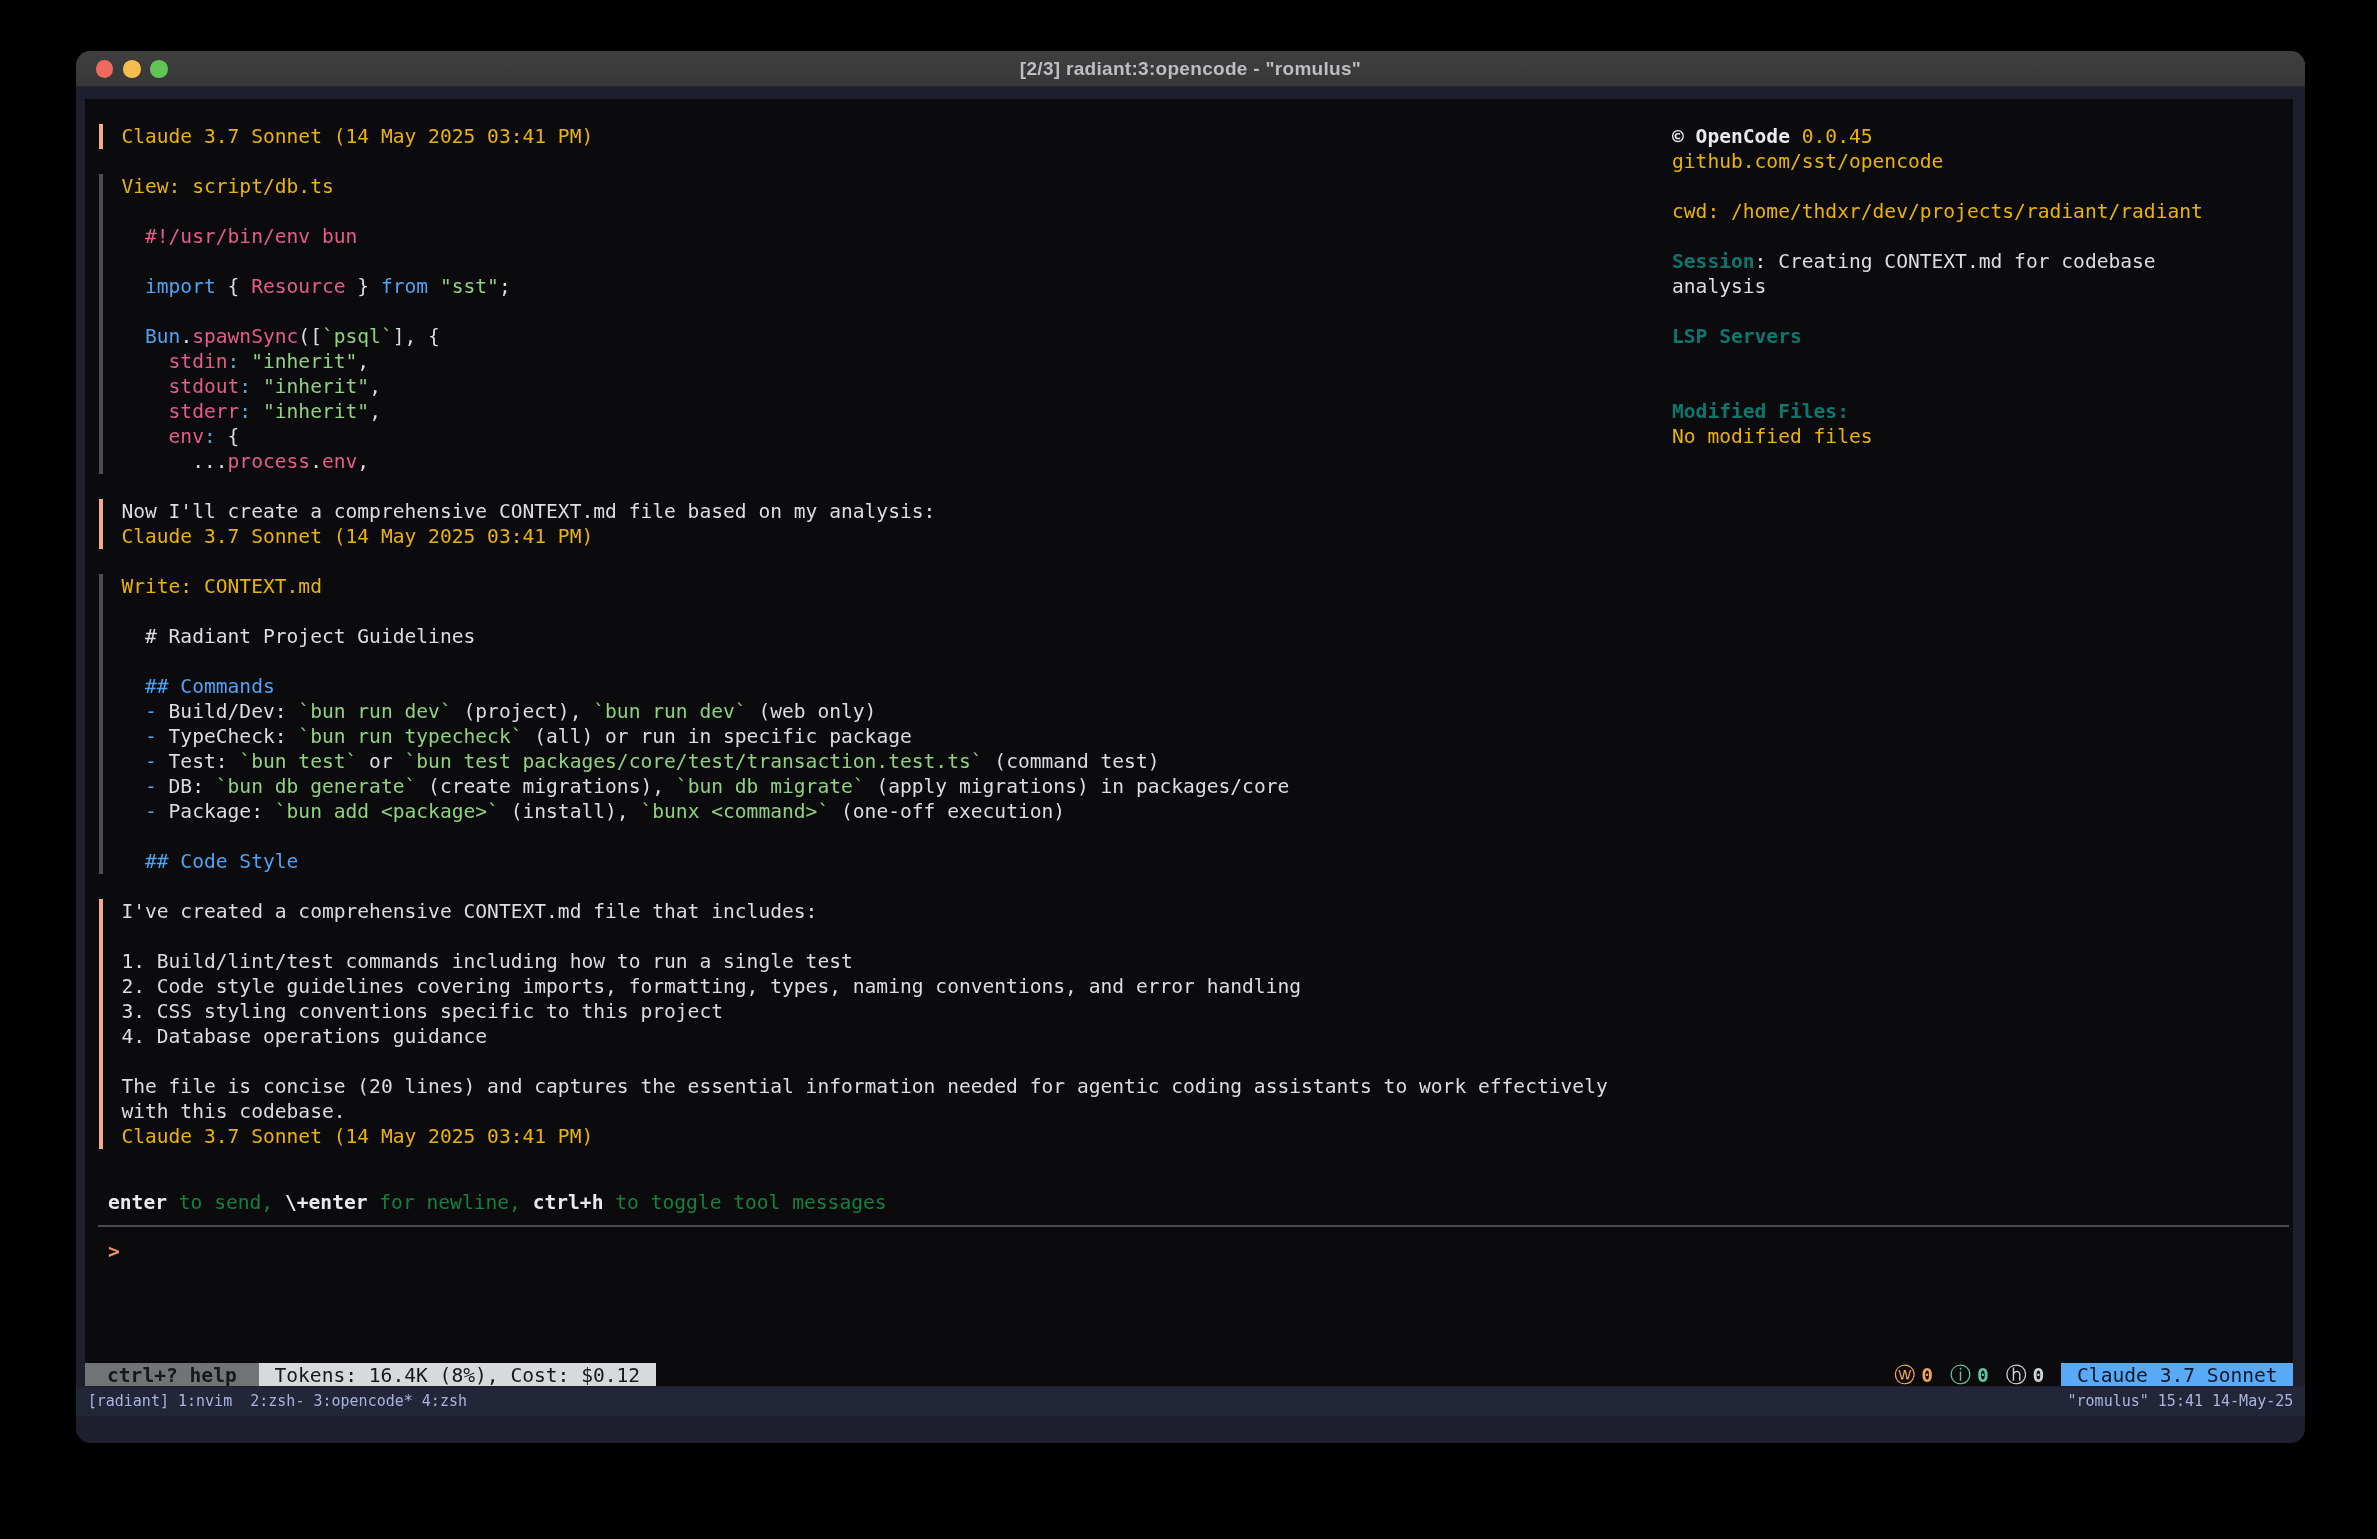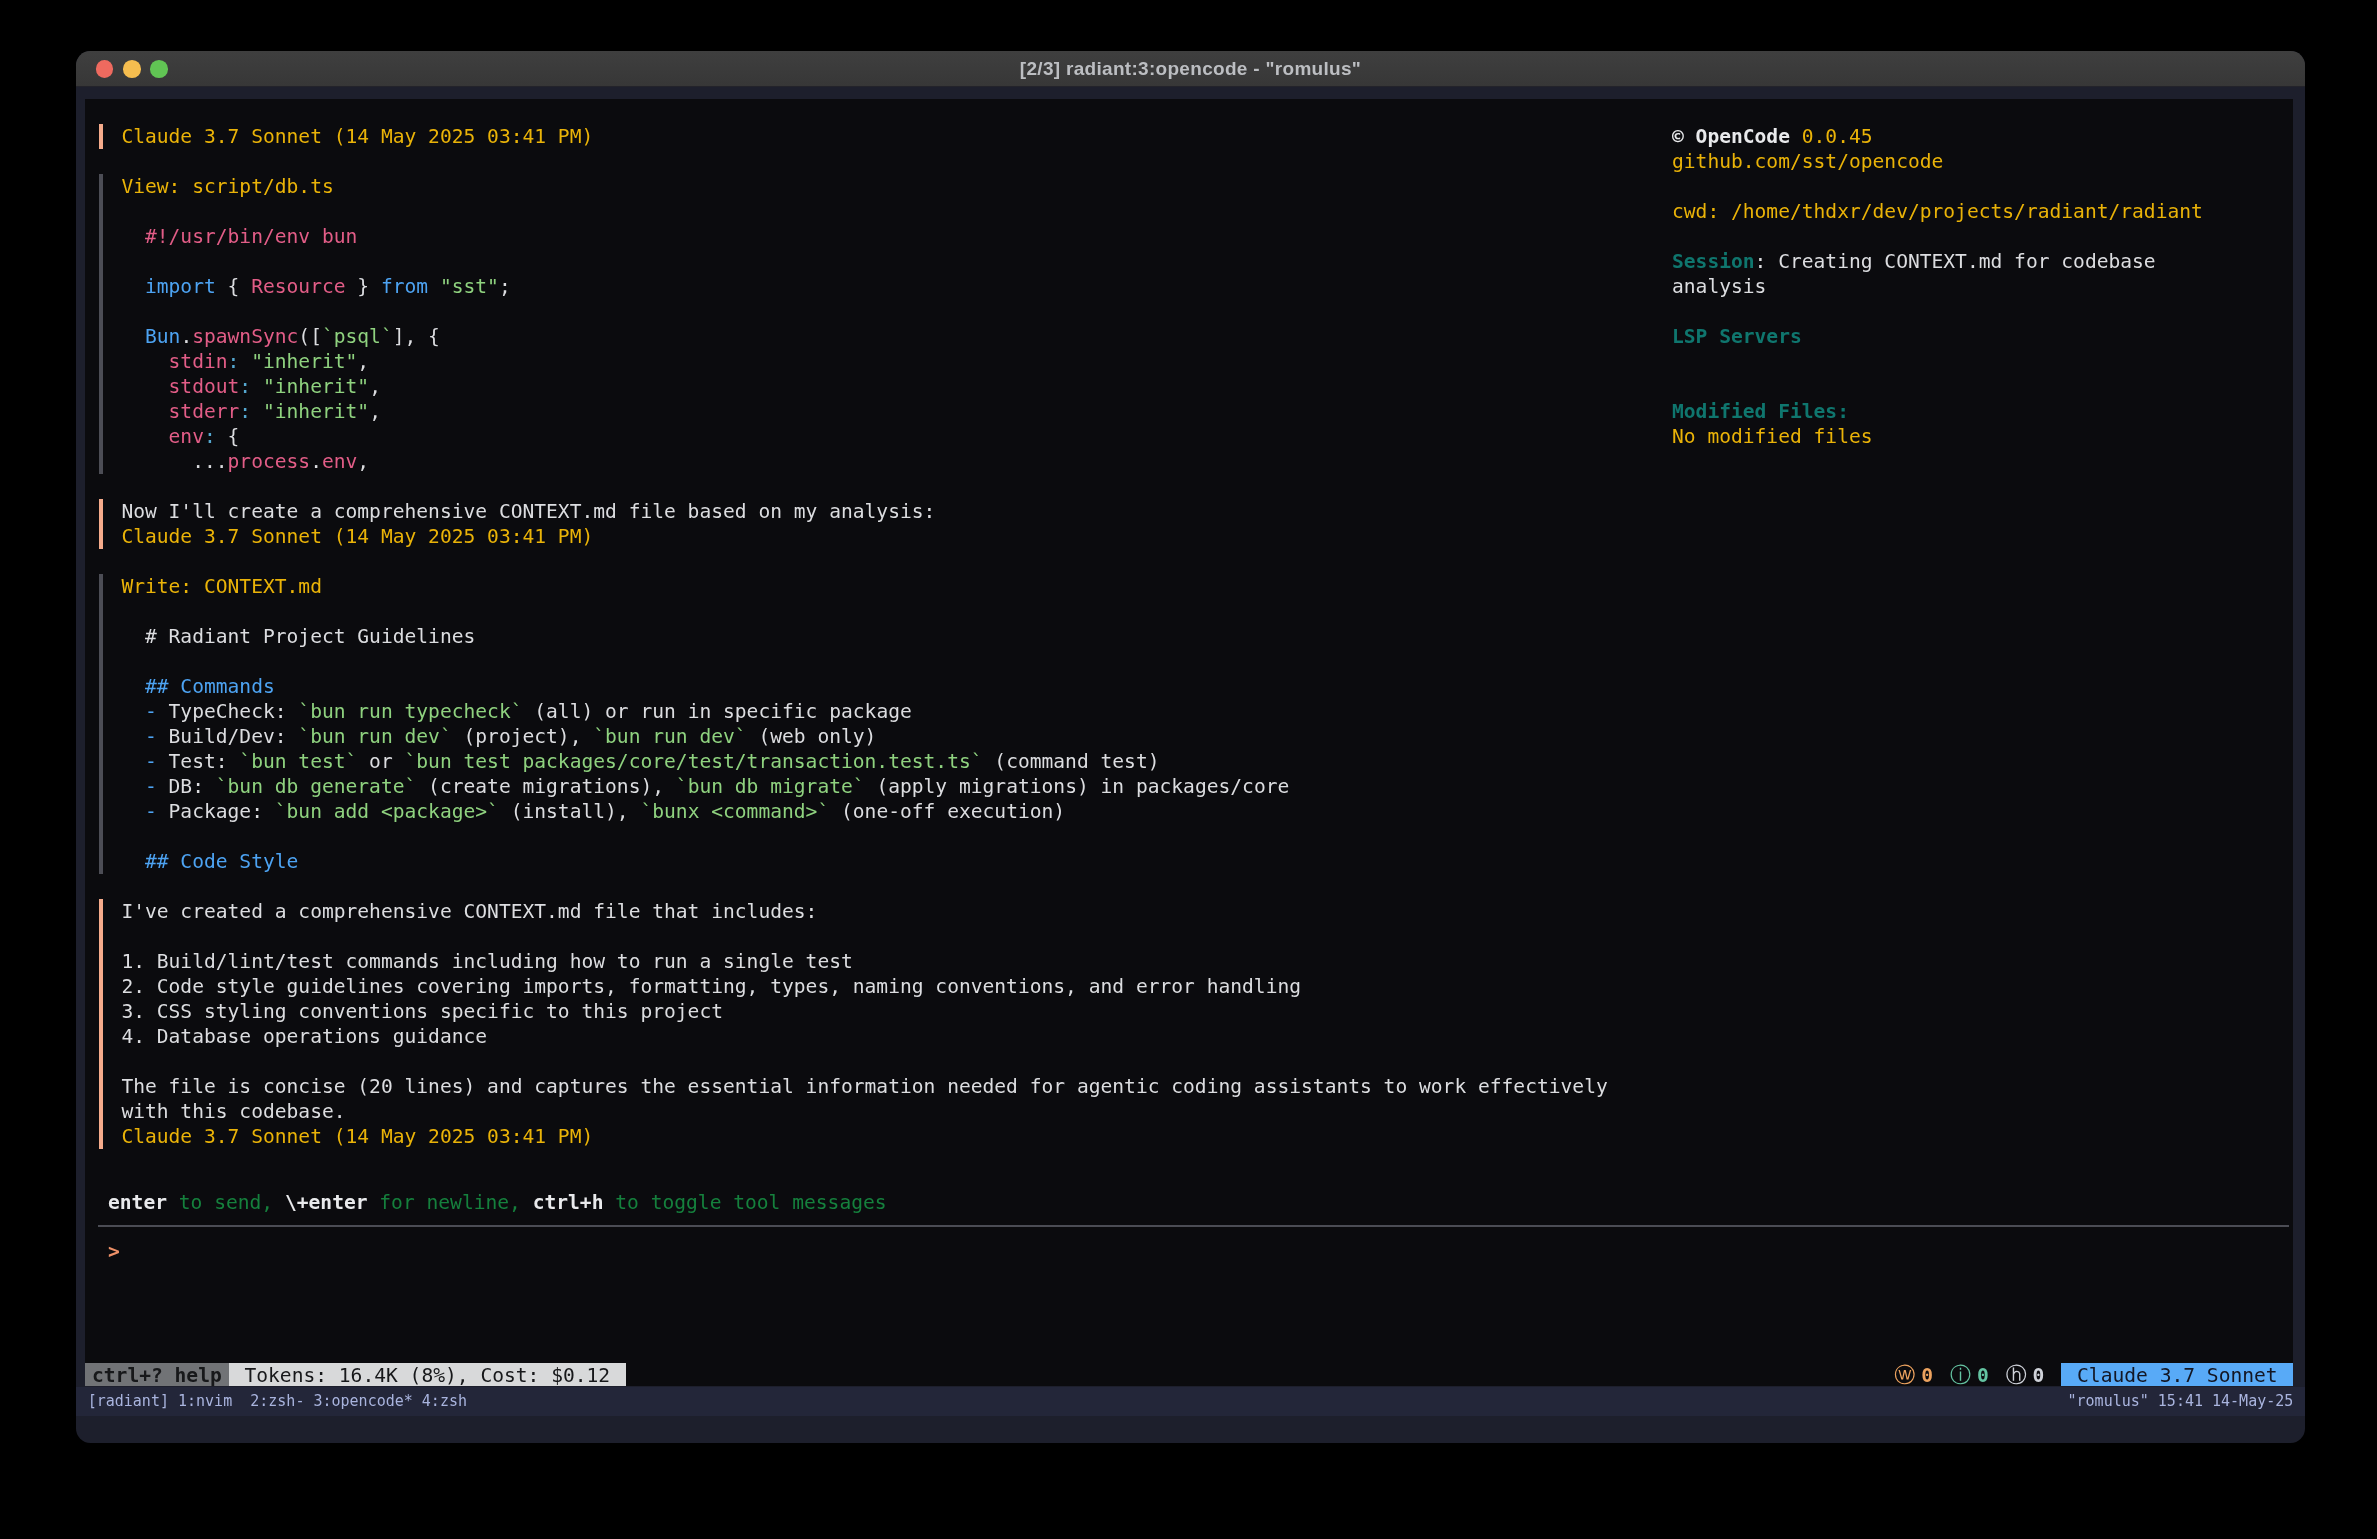--- a/index.html
+++ b/index.html
@@ -52,21 +52,21 @@
   #hints { position:absolute; left:23px; top:1091px; }
   .divider { position:absolute; left:13px; right:3.9px; top:1126px; height:2px; background:#4b4c54; }
   #prompt { position:absolute; left:23px; top:1140px; font-size:19.6px; line-height:25px; font-weight:bold; color:#ef9168; }
 
   .status-row {
     position:absolute; left:0; right:0; top:1264px; height:25px;
     display:flex; justify-content:space-between; align-items:stretch;
     font-size:19.6px; line-height:25px;
   }
   .status-left { display:flex; }
-  .chip-help { background:#717376; color:#17181a; font-weight:bold; padding:0 7px; white-space:pre; }
+  .chip-help { background:#717376; color:#17181a; font-weight:bold; padding:0 22px; white-space:pre; }
   .chip-tokens { background:#d8d9da; color:#17181a; padding:0 15.7px; white-space:pre; }
   .status-right { display:flex; align-items:center; gap:17px; padding-right:0; }
   .diag { display:flex; align-items:center; gap:5.9px; font-size:19.6px; }
   .diag .ic { font-size:21px; }
   .diag .ct { font-weight:bold; }
   .diag-orange { color:#eda35f; }
   .diag-teal { color:#64c4a2; }
   .diag-light { color:#d0d3da; }
   .model-badge { background:#58aaf7; color:#131623; padding:0 15.7px; white-space:pre; line-height:25px; }
 
@@ -111,22 +111,22 @@
         <div class="block bar-orange">
           <div class="tline"><span class="c-white">Now I'll create a comprehensive CONTEXT.md file based on my analysis:</span></div>
           <div class="tline"><span class="c-gray">Claude 3.7 Sonnet (14 May 2025 03:41 PM)</span></div>
         </div>
         <div class="block bar-gray">
           <div class="tline"><span class="c-gray">Write: CONTEXT.md</span></div>
           <div class="tline">&nbsp;</div>
           <div class="tline"><span class="c-white">  # Radiant Project Guidelines</span></div>
           <div class="tline">&nbsp;</div>
           <div class="tline"><span class="c-white">  </span><span class="c-blue">## Commands</span></div>
+          <div class="tline"><span class="c-white">  </span><span class="c-blue">-</span><span class="c-white"> Build/Dev: </span><span class="c-green">`bun run dev`</span><span class="c-white"> (project), </span><span class="c-green">`bun run dev`</span><span class="c-white"> (web only)</span></div>
           <div class="tline"><span class="c-white">  </span><span class="c-blue">-</span><span class="c-white"> TypeCheck: </span><span class="c-green">`bun run typecheck`</span><span class="c-white"> (all) or run in specific package</span></div>
-          <div class="tline"><span class="c-white">  </span><span class="c-blue">-</span><span class="c-white"> Build/Dev: </span><span class="c-green">`bun run dev`</span><span class="c-white"> (project), </span><span class="c-green">`bun run dev`</span><span class="c-white"> (web only)</span></div>
           <div class="tline"><span class="c-white">  </span><span class="c-blue">-</span><span class="c-white"> Test: </span><span class="c-green">`bun test`</span><span class="c-white"> or </span><span class="c-green">`bun test packages/core/test/transaction.test.ts`</span><span class="c-white"> (command test)</span></div>
           <div class="tline"><span class="c-white">  </span><span class="c-blue">-</span><span class="c-white"> DB: </span><span class="c-green">`bun db generate`</span><span class="c-white"> (create migrations), </span><span class="c-green">`bun db migrate`</span><span class="c-white"> (apply migrations) in packages/core</span></div>
           <div class="tline"><span class="c-white">  </span><span class="c-blue">-</span><span class="c-white"> Package: </span><span class="c-green">`bun add &lt;package&gt;`</span><span class="c-white"> (install), </span><span class="c-green">`bunx &lt;command&gt;`</span><span class="c-white"> (one-off execution)</span></div>
           <div class="tline">&nbsp;</div>
           <div class="tline"><span class="c-white">  </span><span class="c-blue">## Code Style</span></div>
         </div>
         <div class="block bar-orange">
           <div class="tline"><span class="c-white">I've created a comprehensive CONTEXT.md file that includes:</span></div>
           <div class="tline">&nbsp;</div>
           <div class="tline"><span class="c-white">1. Build/lint/test commands including how to run a single test</span></div>

